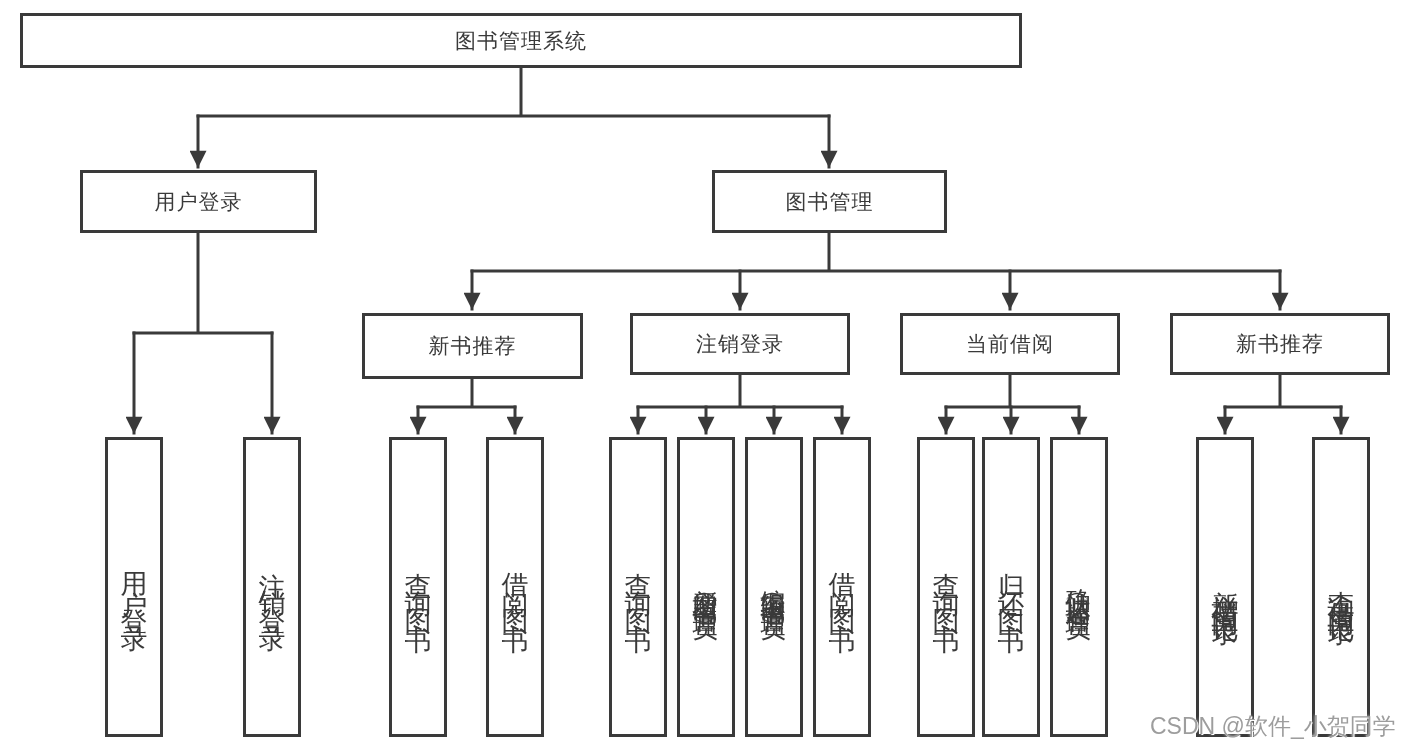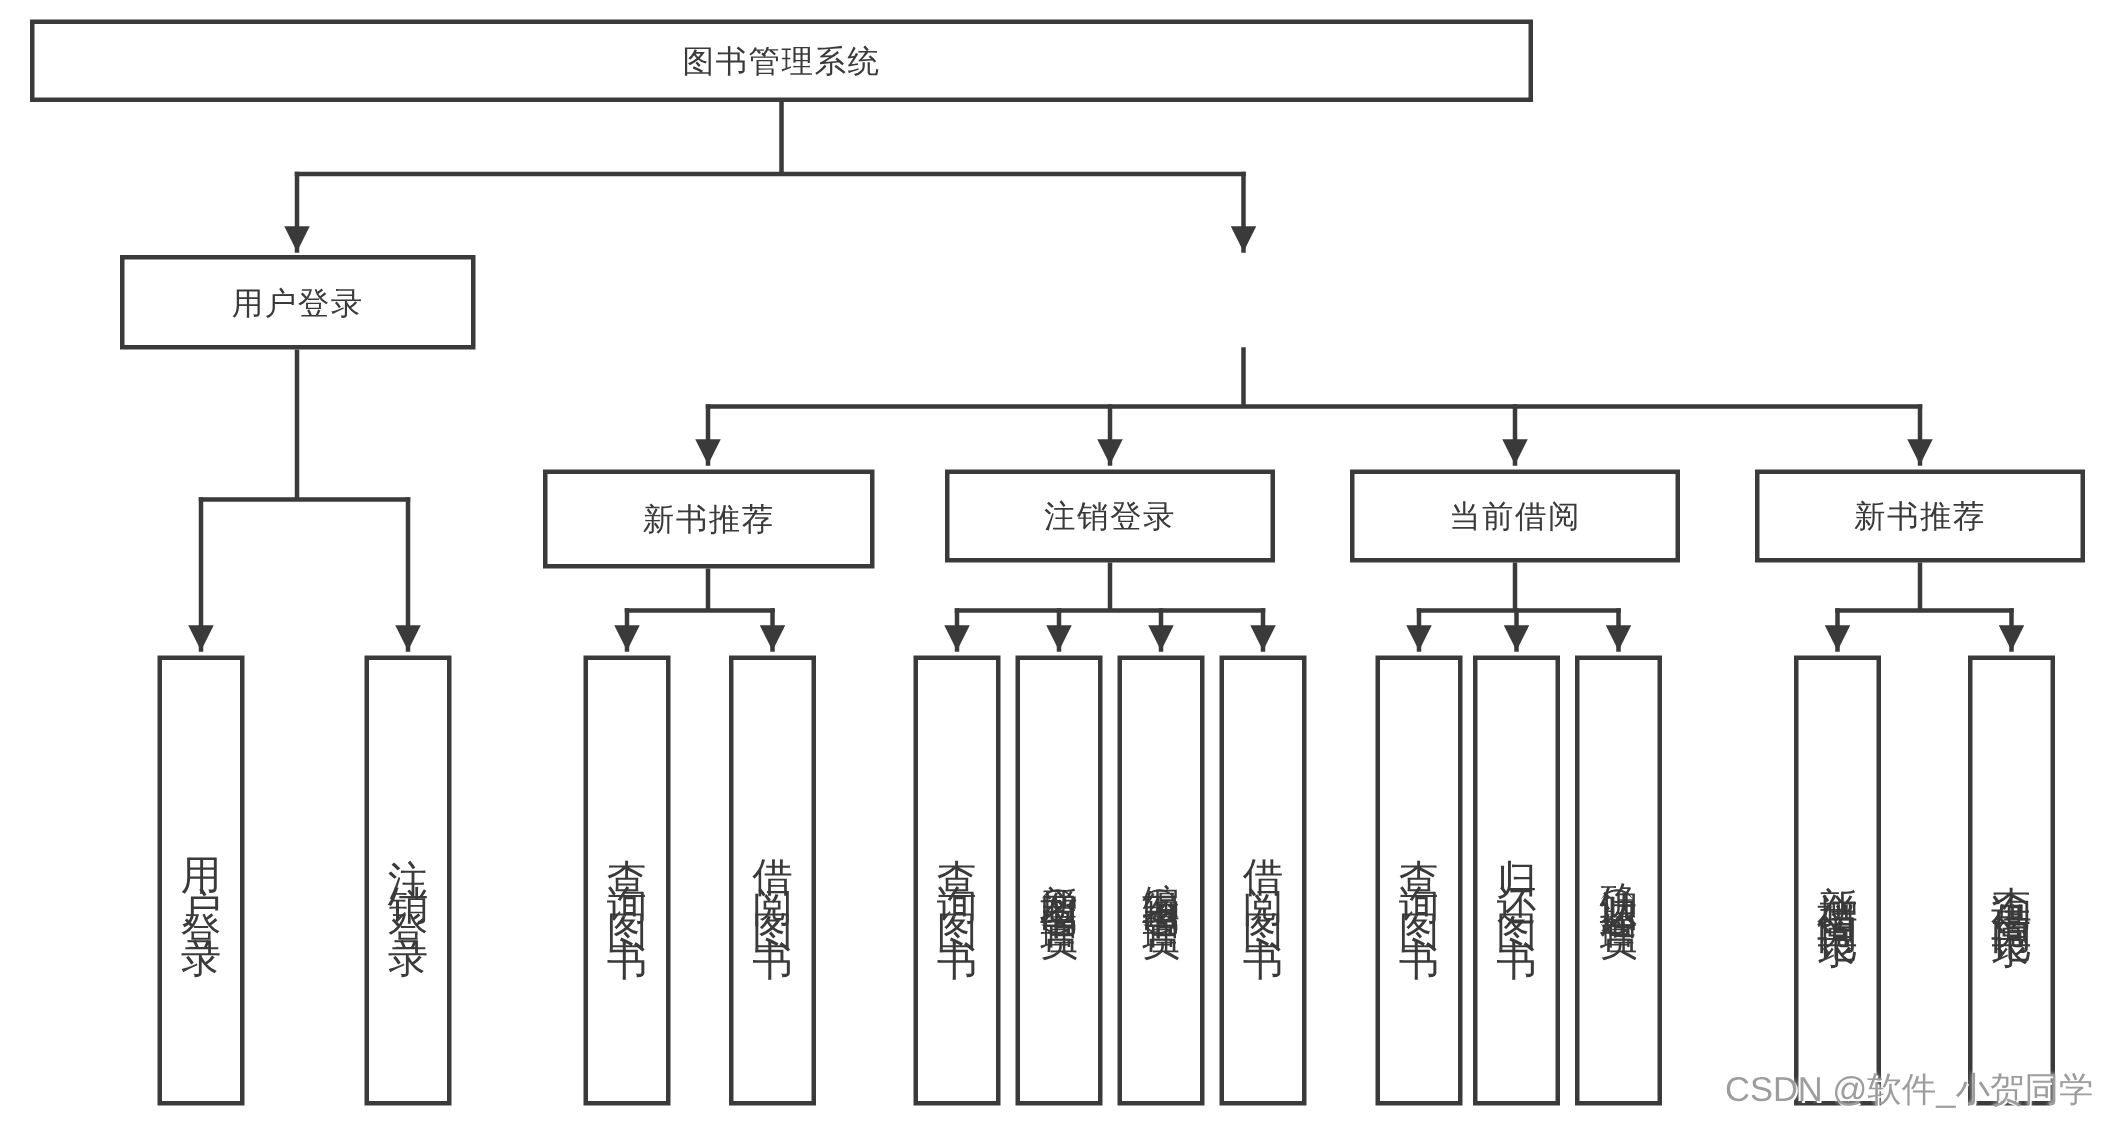--- a/index.html
+++ b/index.html
@@ -131,20 +131,23 @@
     </g>
   </svg>
 
   <div class="box n-root">
     <span class="hlabel">图书管理系统</span>
   </div>
 
   <div class="box n-user-login">
     <span class="hlabel">用户登录</span>
   </div>
+  <div class="box n-book-mgmt">
+    <span class="hlabel">图书管理</span>
+  </div>
 
   <div class="box n-l2-0">
     <span class="hlabel">新书推荐</span>
   </div>
   <div class="box n-l2-1">
     <span class="hlabel">注销登录</span>
   </div>
   <div class="box n-l2-2">
     <span class="hlabel">当前借阅</span>
   </div>

